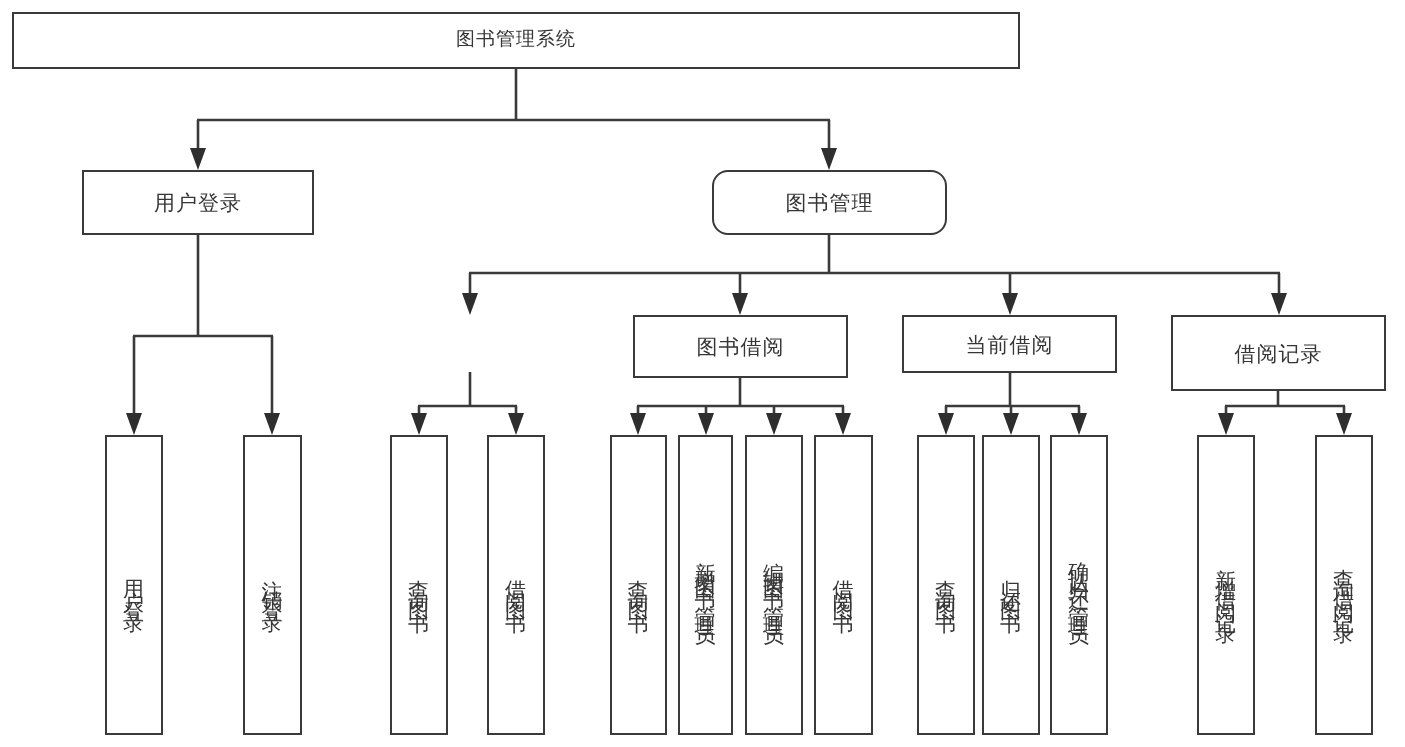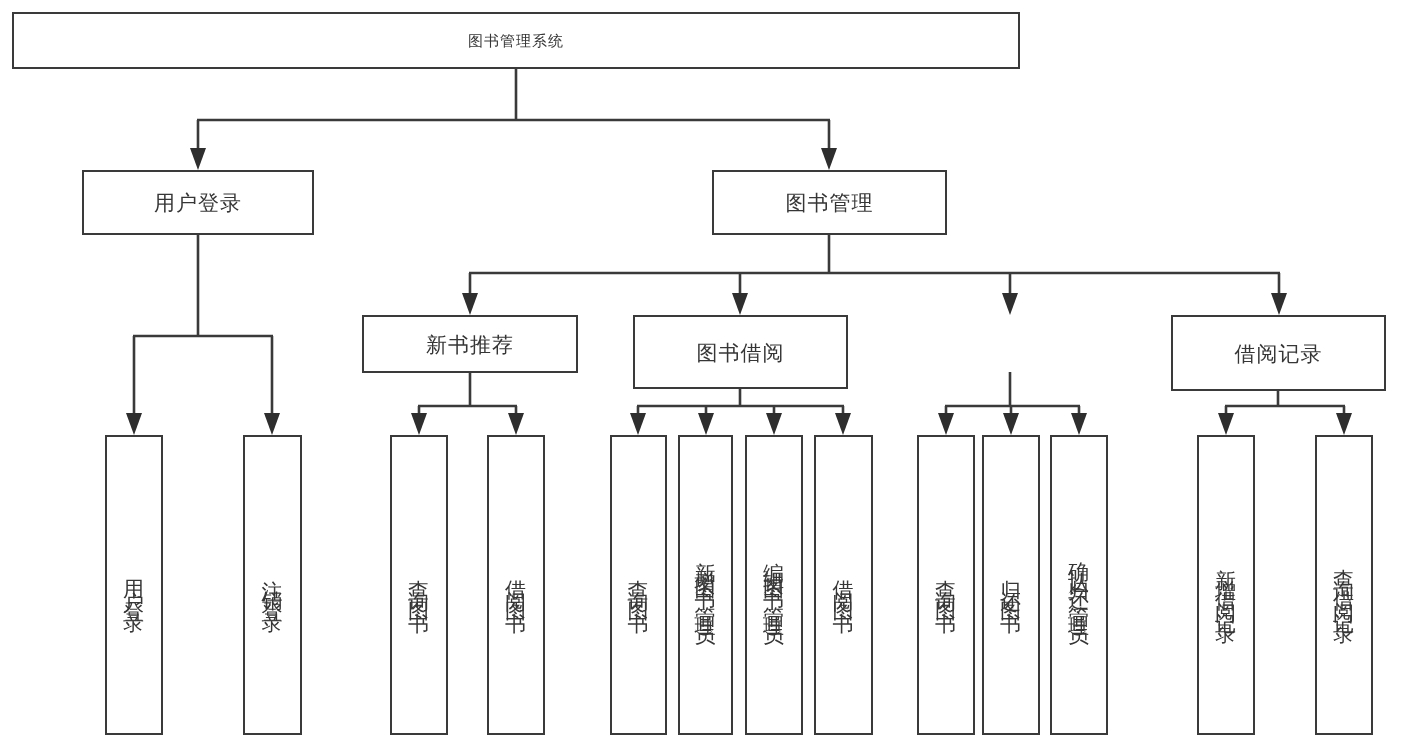--- a/index.html
+++ b/index.html
@@ -21,21 +21,21 @@
     box-sizing: border-box;
     background: #ffffff;
     border: 2px solid #3a3a3a;
     color: #363636;
     display: flex;
     align-items: center;
     justify-content: center;
     text-align: center;
   }
   .h-label { font-size: 21px; letter-spacing: 1px; line-height: 1; }
-  .title-label { font-size: 15px; }
+  .title-label { font-size: 19px; font-family: Liberation Mono, monospace; }
   .v-label {
     writing-mode: vertical-rl;
     text-orientation: mixed;
     font-size: 21px;
     line-height: 1;
     letter-spacing: 11px;
   }
   .watermark {
     position: absolute;
     right: 6px;
@@ -92,29 +92,29 @@
     </g>
   </svg>
 
   <div class="box" style="left:12px; top:12px; width:1008px; height:57px;">
     <span class="h-label title-label">图书管理系统</span>
   </div>
 
   <div class="box" style="left:82px; top:170px; width:232px; height:65px;">
     <span class="h-label">用户登录</span>
   </div>
-  <div class="box" style="left:712px; top:170px; width:235px; height:65px;">
+  <div class="box" style="left:712px; top:170px; width:235px; height:65px;border-radius:16px;">
     <span class="h-label">图书管理</span>
   </div>
 
-  <div class="box" style="left:362px; top:315px; width:216px; height:58px;">
-    <span class="h-label">新书推荐</span>
+  <div class="box" style="left:633px; top:315px; width:215px; height:63px;justify-content:center;">
+    <span class="h-label">图书借阅</span>
   </div>
-  <div class="box" style="left:633px; top:315px; width:215px; height:74px;justify-content:center;">
-    <span class="h-label">图书借阅</span>
+  <div class="box" style="left:902px; top:315px; width:215px; height:58px;">
+    <span class="h-label">当前借阅</span>
   </div>
   <div class="box" style="left:1171px; top:315px; width:215px; height:76px;">
     <span class="h-label">借阅记录</span>
   </div>
 
   <div class="box" style="left:105px; top:435px; width:58px; height:300px;">
     <span class="v-label">用户登录</span>
   </div>
   <div class="box" style="left:243px; top:435px; width:59px; height:300px;">
     <span class="v-label">注销登录</span>

